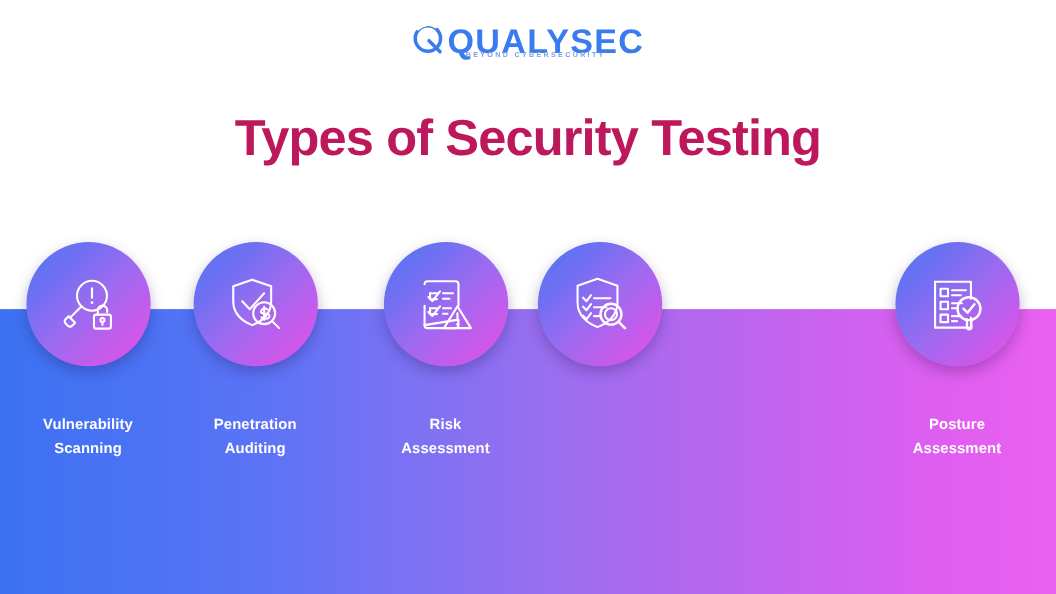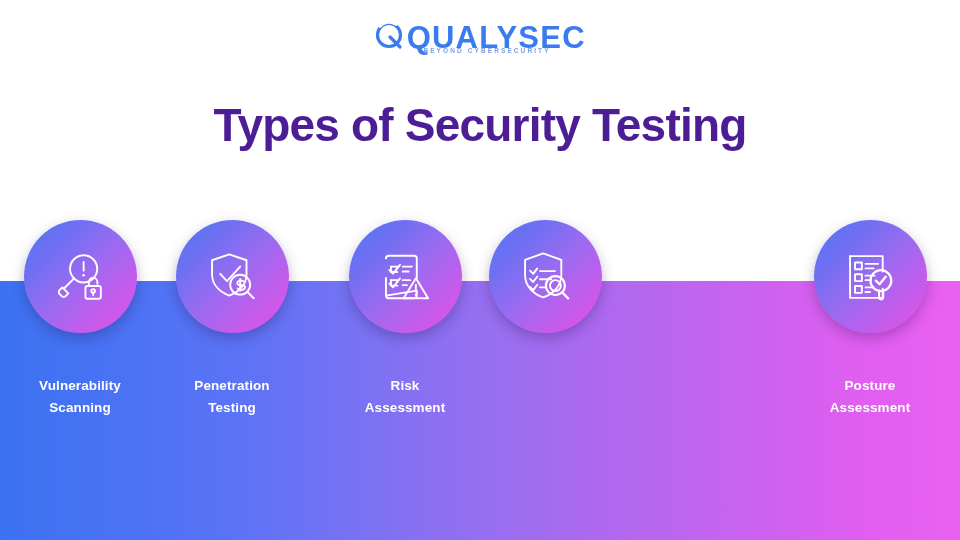--- a/index.html
+++ b/index.html
@@ -68,21 +68,21 @@
 
   
   .page-title {
     position:absolute;
     left:0; top:101px;
     width:960px;
     text-align:center;
     font-size:46px;
     font-weight:bold;
     letter-spacing:-0.8px;
-    color:#4c1d95;
+    color:#be185d;
     line-height:1.05;
   }
 
   
   .items {
     position:absolute;
     left:0; top:0;
     width:824px; height:540px;
   }
   .item {
@@ -171,21 +171,21 @@
             <path d="M29 7 L48 13.5 L48 29 C48 40.5 39.5 48.5 29 52.5 C18.5 48.5 10 40.5 10 29 L10 13.5 Z"></path>
             <path d="M19 28.5 L26.5 36.5 L41 20.5"></path>
             <circle cx="41" cy="40.5" r="11"></circle>
             <path d="M48.8 48.3 L56 55.5"></path>
             <path d="M44.3 36.6 C42 35.2 38.3 35.8 37.8 38.4 C37.3 41 41.2 41 44 41.2 C46.4 41.4 47 43.8 45.6 45.1 C44 46.6 40.5 46.4 38.3 44.8"></path>
             <path d="M41 34.2 L41 47.2"></path>
           </svg>
         </span>
       </div>
       <div class="item-label">Penetration
-Testing</div>
+Auditing</div>
     </div>
 
     <div class="item" style="left:325px;">
       <div class="circle">
         <span>
           <svg viewBox="0 0 64 64" fill="none" stroke="#ffffff" stroke-width="2.1" stroke-linecap="round" stroke-linejoin="round">
             <path d="M11 11.5 A3 3 0 0 1 14 8.5 L42 8.5 A3 3 0 0 1 45 11.5 L45 33"></path>
             <path d="M45 47 L45 52.5 A3 3 0 0 1 42 55.5 L14 55.5 A3 3 0 0 1 11 52.5 Z"></path>
             <path d="M11 33 L11 52.5"></path>
             <path d="M16.5 20.5 L16.5 26.5 L23.5 26.5"></path>

